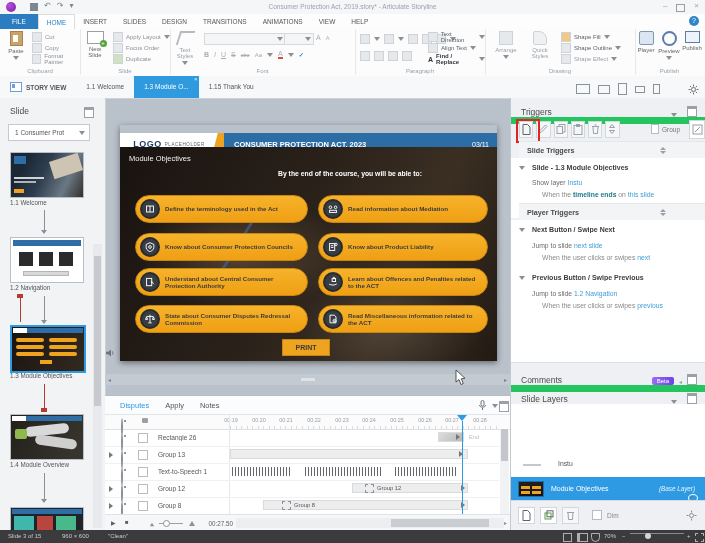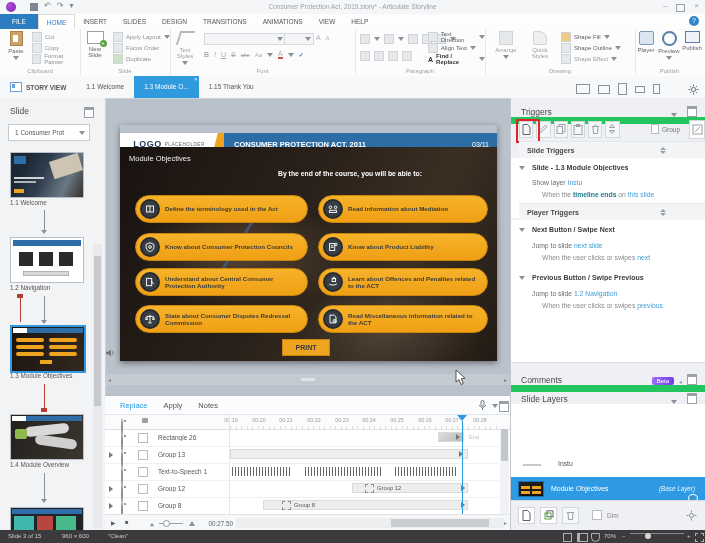--- a/index.html
+++ b/index.html
@@ -427,21 +427,21 @@
   </div>
 
   <div class="abs slide">
     <div class="shead">
       <div class="logobox">
         <span class="logomain">LOGO</span>
         <span class="logosub">PLACEHOLDER</span>
       </div>
       <div class="owedge"></div>
       <div class="bluebar">
-        <span class="btitle tt">CONSUMER PROTECTION ACT, 2011</span>
+        <span class="btitle tt">CONSUMER PROTECTION ACT, 2023</span>
         <span class="bpage">03/11</span>
       </div>
     </div>
     <div class="sbody">
       <div class="pen"></div>
       <div class="stitle">Module Objectives</div>
       <div class="sintro">By the end of the course, you will be able to:</div>
 
       <div class="pill" style="left:15px;top:48px;width:173px">
         <span class="pic">
@@ -534,21 +534,21 @@
     </svg>
 
   <div class="abs hscroll">
     <span class="ar" style="left:3px">◂</span>
     <span class="ar" style="right:3px">▸</span>
     <span class="grip"></span>
   </div>
 
   <div class="abs tl">
     <div class="tltabs">
-      <span class="tltab active">Replace</span>
+      <span class="tltab active">Disputes</span>
       <span class="tltab">Apply</span>
       <span class="tltab">Notes</span>
     </div>
     <svg class="abs" style="left:373px;top:4px" width="9" height="11" viewBox="0 0 9 11">
         <rect x="3" y="0.5" width="3" height="5.5" rx="1.5" fill="none" stroke="#6d7378"></rect>
         <path d="M1.5 5 C1.5 8 7.5 8 7.5 5" fill="none" stroke="#6d7378"></path>
         <line x1="4.5" y1="8" x2="4.5" y2="10" stroke="#6d7378"></line>
       </svg>
     <span class="abs tri-d" style="left:387px;top:8px"></span>
     <span class="abs panelic" style="left:394px;top:5px"></span>

